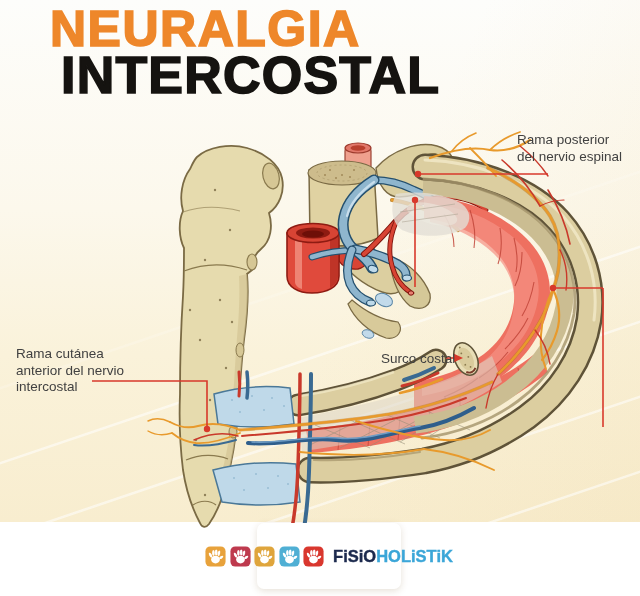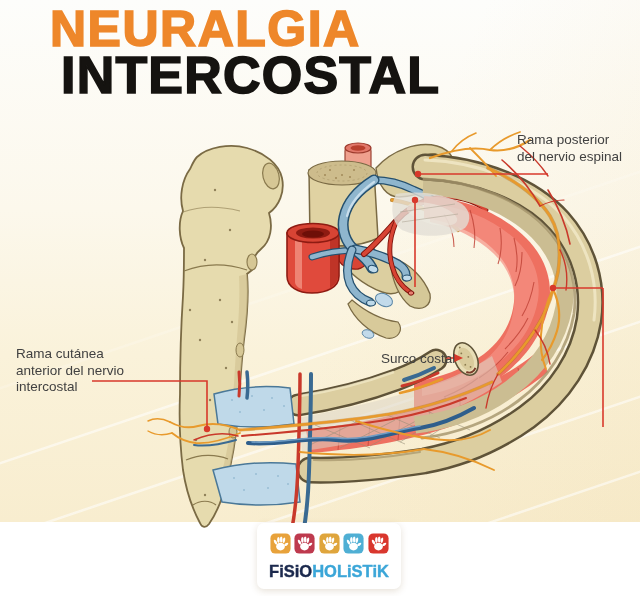--- a/index.html
+++ b/index.html
@@ -14,21 +14,21 @@
   .title2{left:61px;top:49px;font-size:52px;letter-spacing:1.2px;color:#151310;}
   .lbl{position:absolute;font-size:13.5px;line-height:1.24;color:#414141;white-space:pre-line;z-index:6;}
   .lbl.bold{font-weight:bold;color:#141414;}
   #lbl-rama-posterior{left:517px;top:132px;width:122px;}
   #lbl-nervio-intercostal{left:352px;top:290px;width:128px;text-align:center;font-size:14px;}
   #lbl-surco-costal{left:372px;top:351px;width:80px;margin-left:9px;}
   #lbl-rama-cutanea{left:16px;top:346px;width:132px;}
   #lbl-ramas-laterales{left:499px;top:431px;width:136px;}
   #logo-card{position:absolute;left:257px;top:523px;width:144px;height:66px;background:#ffffff;
     border-radius:7px;box-shadow:0 2px 7px rgba(120,90,40,0.18);z-index:7;
-    display:flex;flex-direction:column;align-items:center;justify-content:center;gap:9px;}
+    display:flex;flex-direction:row;align-items:center;justify-content:center;gap:9px;}
   #logo-hands{display:flex;gap:3.5px;}
   #logo-hands svg{display:block;}
   #logo-text{font-size:16.5px;font-weight:bold;line-height:1;letter-spacing:0px;-webkit-text-stroke:0.4px currentColor;white-space:nowrap;}
   #logo-text .p1{color:#1c2a4e;}
   #logo-text .p2{color:#3ba6d8;}
 </style>
 </head>
 <body>
 
 <div id="stage">

